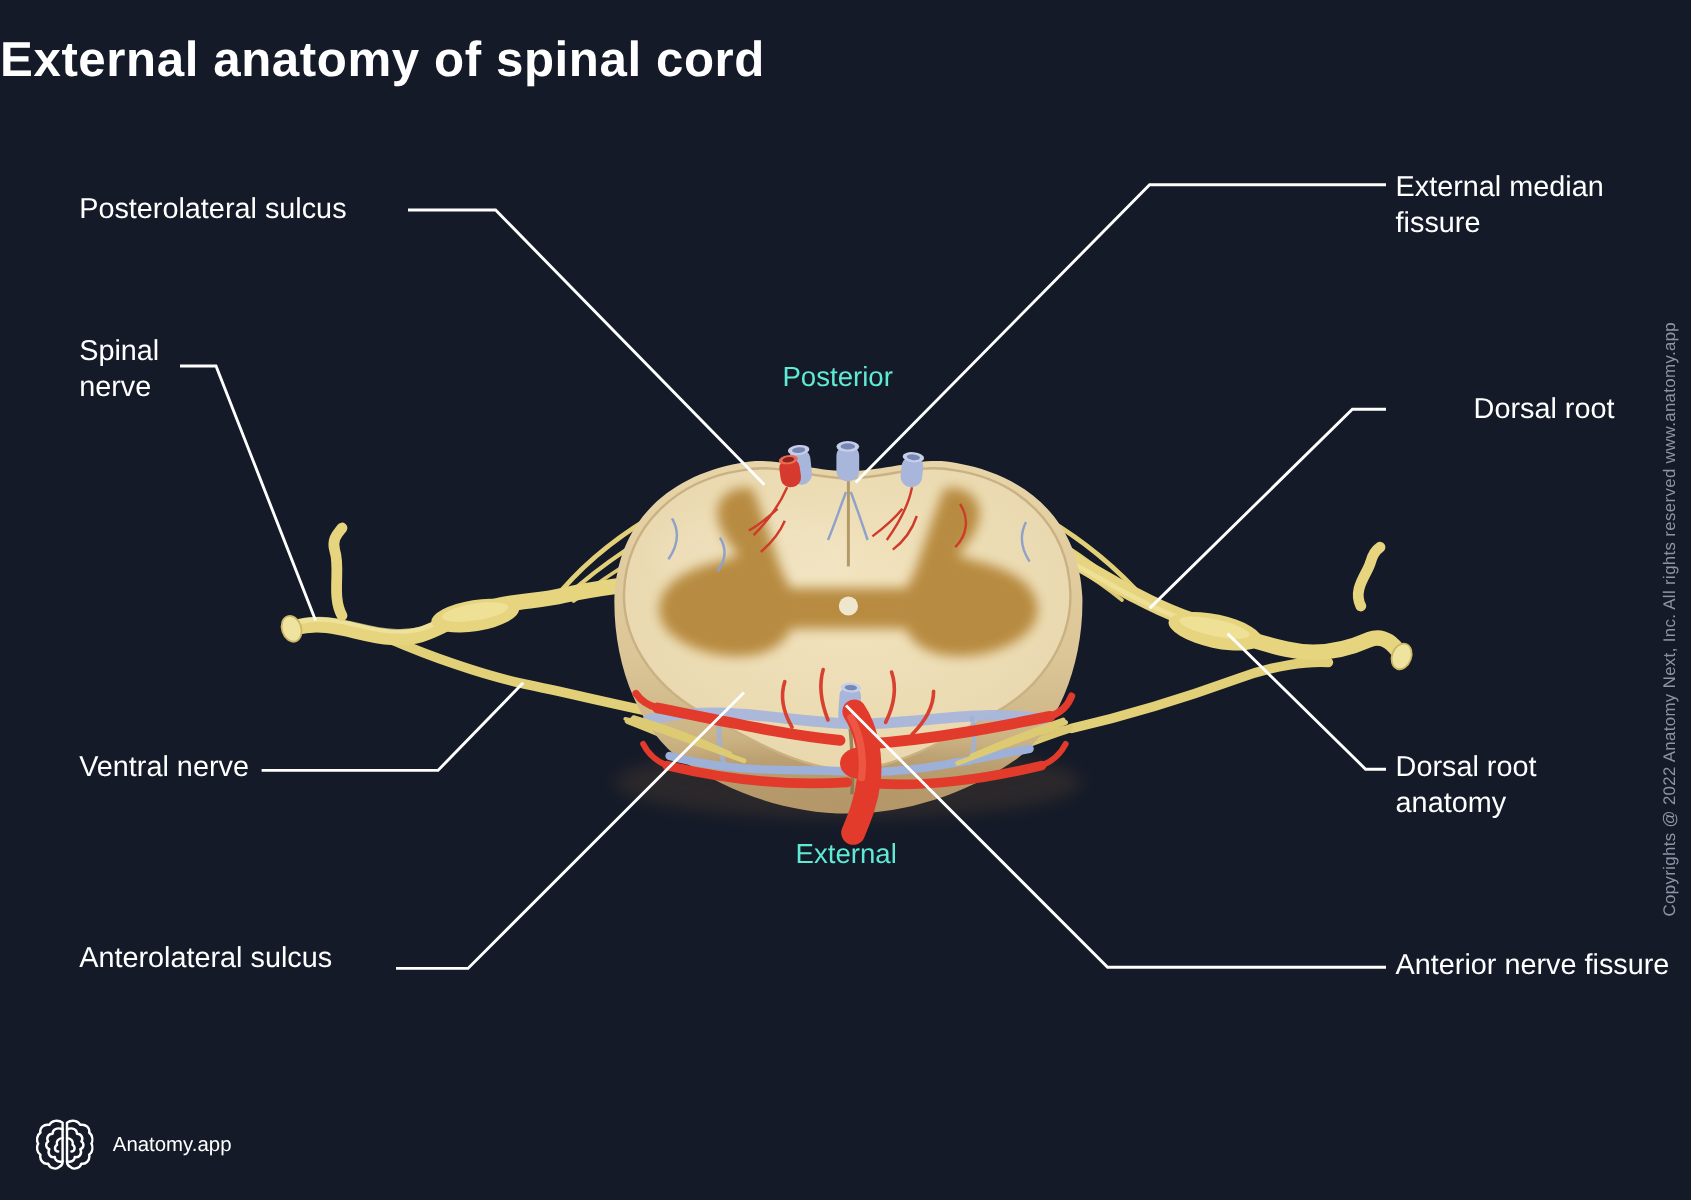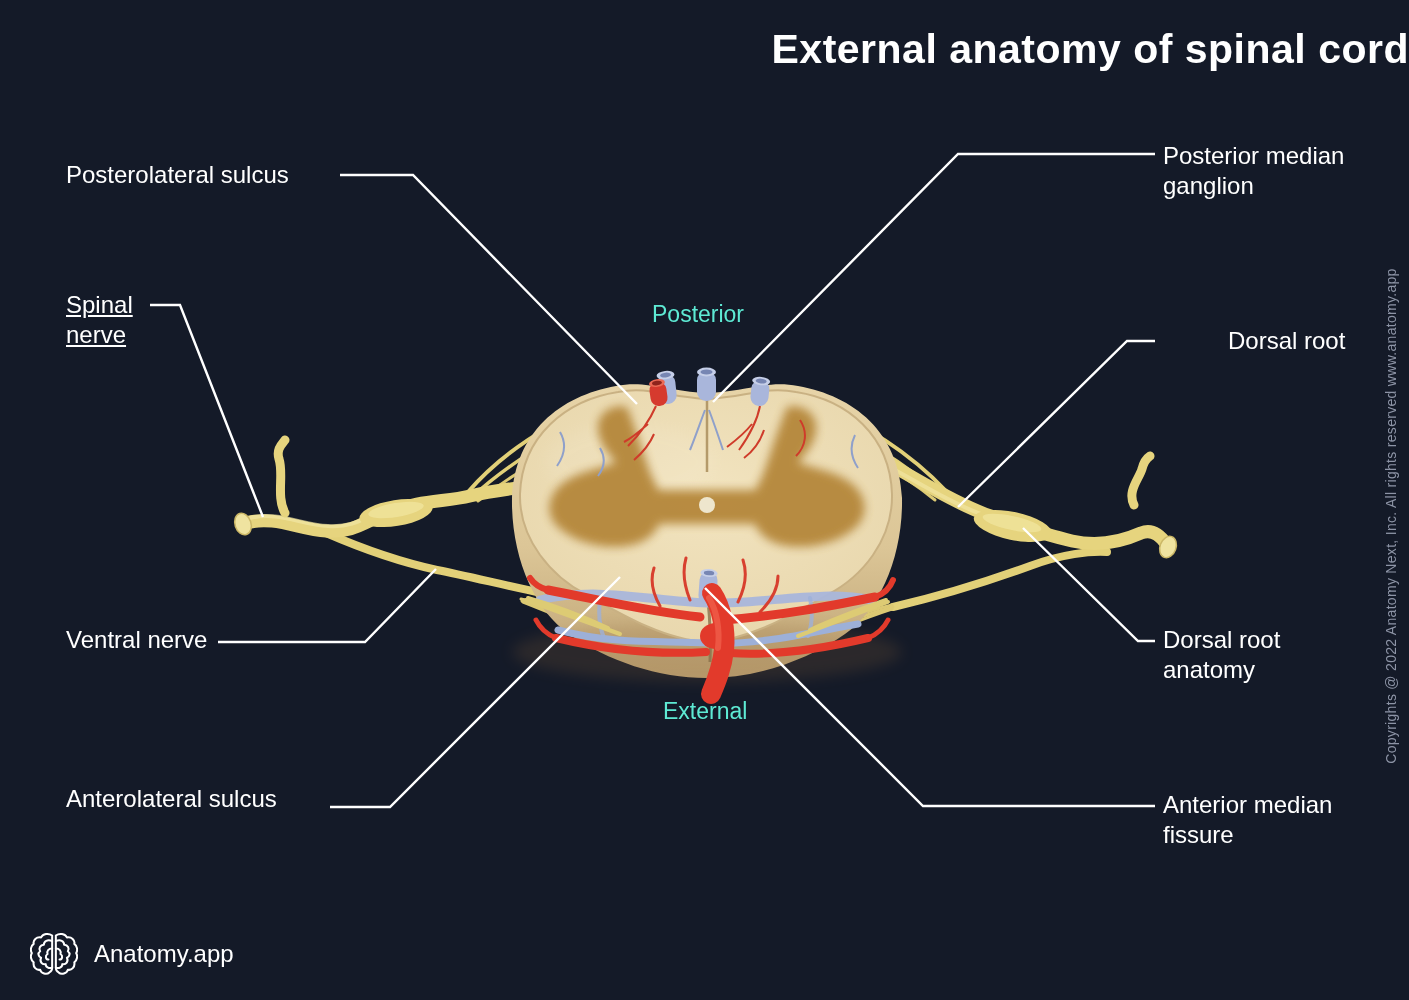--- a/index.html
+++ b/index.html
@@ -1,36 +1,36 @@
 <!DOCTYPE html>
 <html><head>
 <meta charset="utf-8">
 <style>
   html,body{margin:0;padding:0;background:#141a28;}
   .stage{position:relative;width:1409px;height:1000px;background:#141a28;overflow:hidden;
          font-family:"Liberation Sans","DejaVu Sans",sans-serif;}
   svg.scene{position:absolute;left:0;top:0;}
-  .title{position:absolute;top:26px;left:0;width:100%;text-align:right;color:#ffffff;
+  .title{position:absolute;top:26px;left:0;width:100%;text-align:left;color:#ffffff;
          font-size:41px;font-weight:700;letter-spacing:.5px;}
   .lbl{position:absolute;color:#ffffff;font-size:24px;line-height:30px;font-weight:400;}
   #lbl-posterolateral{left:66px;top:160px;white-space:nowrap;text-align:center;}
   #lbl-pmf{left:1163px;top:141px;width:240px;}
-  #lbl-spinal-nerve{left:66px;top:290px;width:100px;text-decoration:underline;}
+  #lbl-spinal-nerve{left:66px;top:278px;width:100px;}
   #lbl-dorsal-root{left:1228px;top:326px;white-space:nowrap;}
   #lbl-ventral-root{left:66px;top:625px;white-space:nowrap;}
   #lbl-drg{left:1163px;top:625px;width:170px;}
   #lbl-anterolateral{left:66px;top:784px;white-space:nowrap;}
   #lbl-amf{left:1163px;top:790px;width:240px;}
   .orient{position:absolute;color:#5eead4;font-size:23px;}
   #orient-posterior{left:652px;top:301px;}
   #orient-anterior{left:663px;top:698px;}
   .watermark{position:absolute;width:560px;left:1111px;top:508px;transform:rotate(-90deg);
              color:#8d94a6;font-size:14px;text-align:center;letter-spacing:.3px;}
   .brand{position:absolute;left:30px;top:930px;display:flex;align-items:center;gap:16px;}
-  .brand-name{color:#ffffff;font-size:24px;font-weight:400;}
+  .brand-name{color:#ffffff;font-size:17px;font-weight:400;}
 </style>
 </head>
 <body>
 
 <div class="stage">
 
   <svg class="scene" viewBox="0 0 1409 1000" width="1409" height="1000">
     <defs>
       <linearGradient id="gFront" x1="0" y1="0" x2="0" y2="1">
         <stop offset="0" stop-color="#e7d4a8"></stop>
@@ -159,27 +159,27 @@
       <polyline points="218,642 365,642 436,569"></polyline>
       <polyline points="1155,641 1138,641 1023,528"></polyline>
       <polyline points="330,807 390,807 620,577"></polyline>
       <polyline points="1155,806 923,806 705,588"></polyline>
     </g>
   </svg>
 
   <div class="title">External anatomy of spinal cord</div>
 
   <div class="lbl" id="lbl-posterolateral">Posterolateral sulcus</div>
-  <div class="lbl" id="lbl-pmf">Posterior median ganglion</div>
+  <div class="lbl" id="lbl-pmf">External median fissure</div>
   <div class="lbl" id="lbl-spinal-nerve">Spinal nerve</div>
   <div class="lbl" id="lbl-dorsal-root">Dorsal root</div>
   <div class="lbl" id="lbl-ventral-root">Ventral nerve</div>
   <div class="lbl" id="lbl-drg">Dorsal root anatomy</div>
   <div class="lbl" id="lbl-anterolateral">Anterolateral sulcus</div>
-  <div class="lbl" id="lbl-amf">Anterior median fissure</div>
+  <div class="lbl" id="lbl-amf">Anterior nerve fissure</div>
 
   <div class="orient" id="orient-posterior">Posterior</div>
   <div class="orient" id="orient-anterior">External</div>
 
   <div class="watermark">Copyrights @ 2022 Anatomy Next, Inc. All rights reserved www.anatomy.app</div>
 
   <div class="brand">
     <svg width="48" height="48" viewBox="0 0 52 52" fill="none" stroke="#ffffff" stroke-width="2.2" stroke-linecap="round" stroke-linejoin="round">
       <path d="M24,6 C20,3 14,4 12,8 C7,7 3,11 4,15 C1,17 0,22 2,25 C0,28 1,33 4,35 C3,40 7,44 11,43 C12,47 18,49 21,46 C23,45 24,43 24,41 L24,6 Z"></path>
       <path d="M24,12 C19,10 15,12 15,16 C11,16 9,20 11,23 C8,25 9,29 12,30 C10,34 13,38 17,37 C17,40 20,42 24,41"></path>

